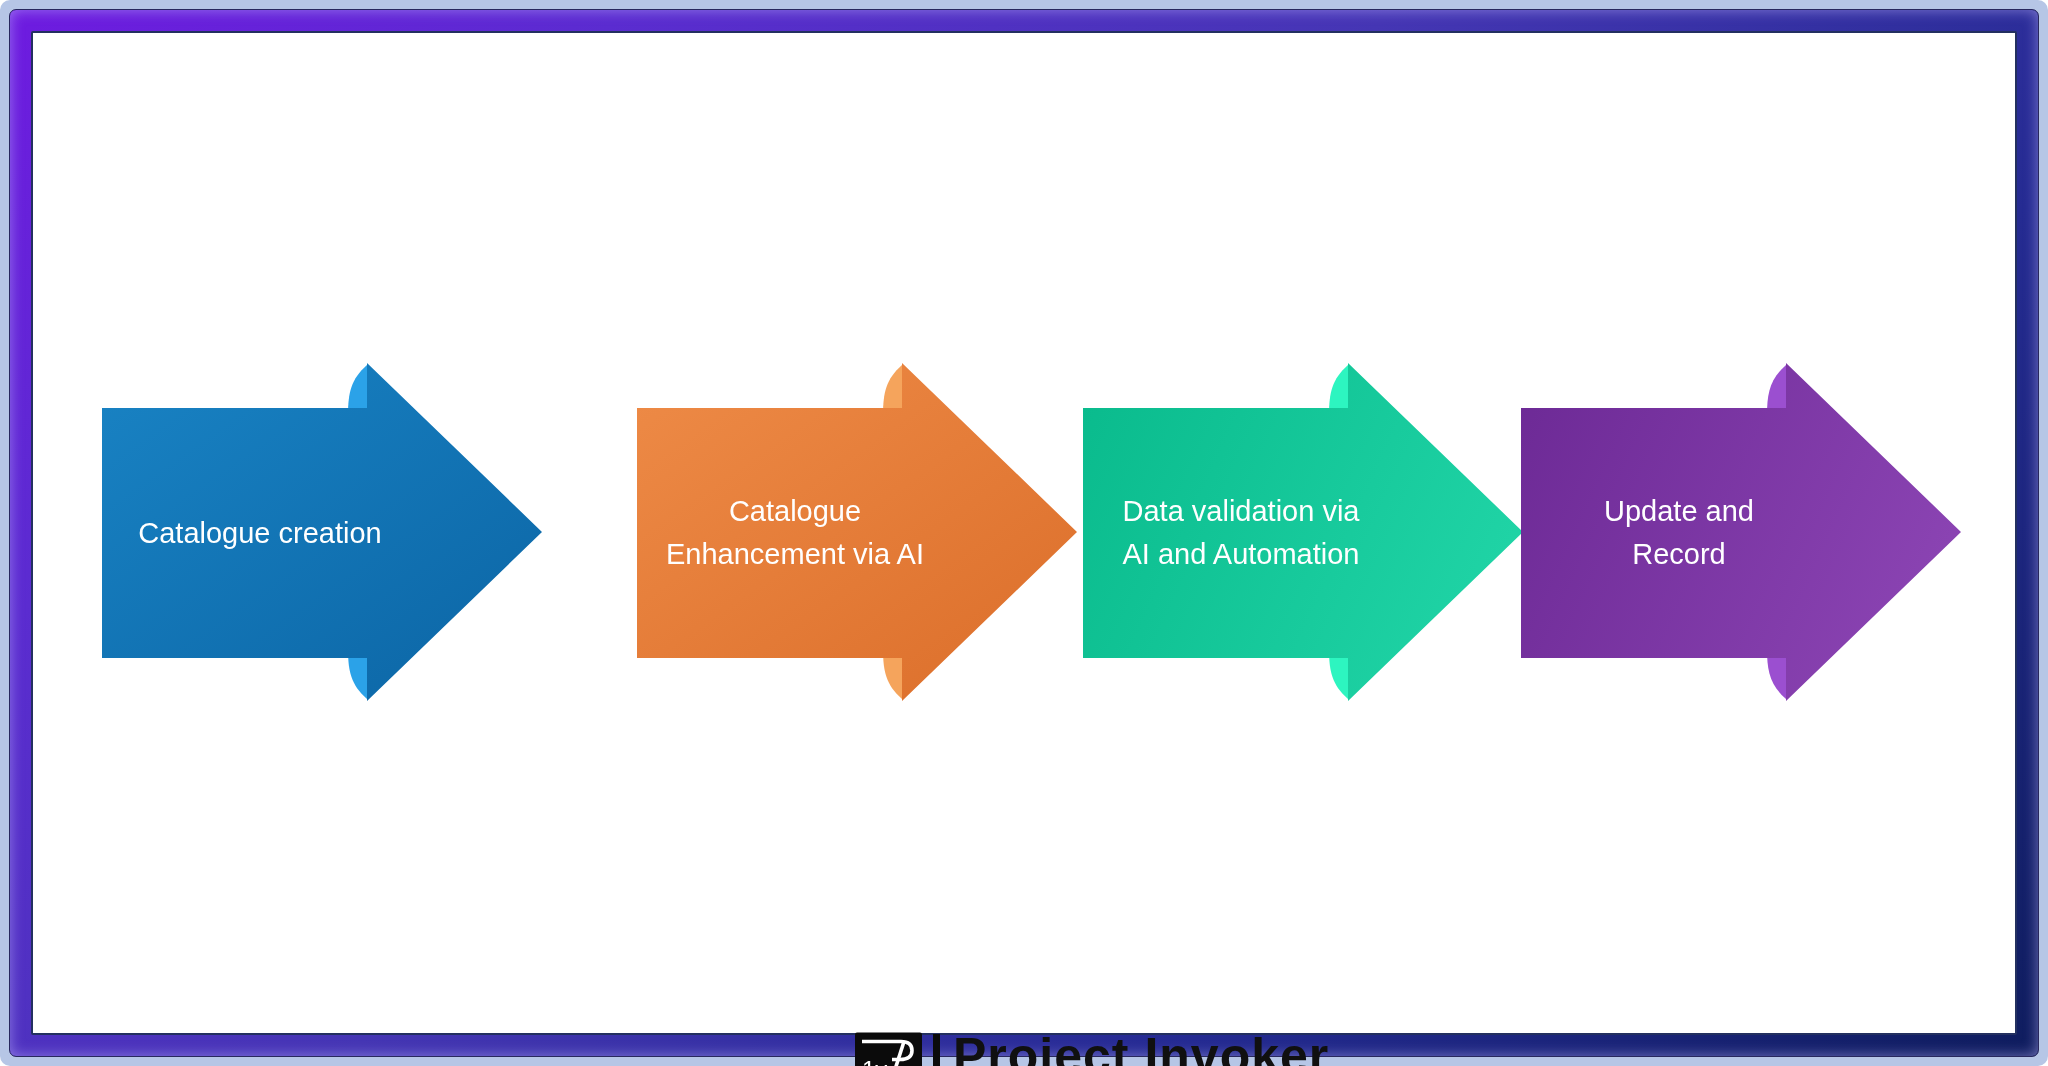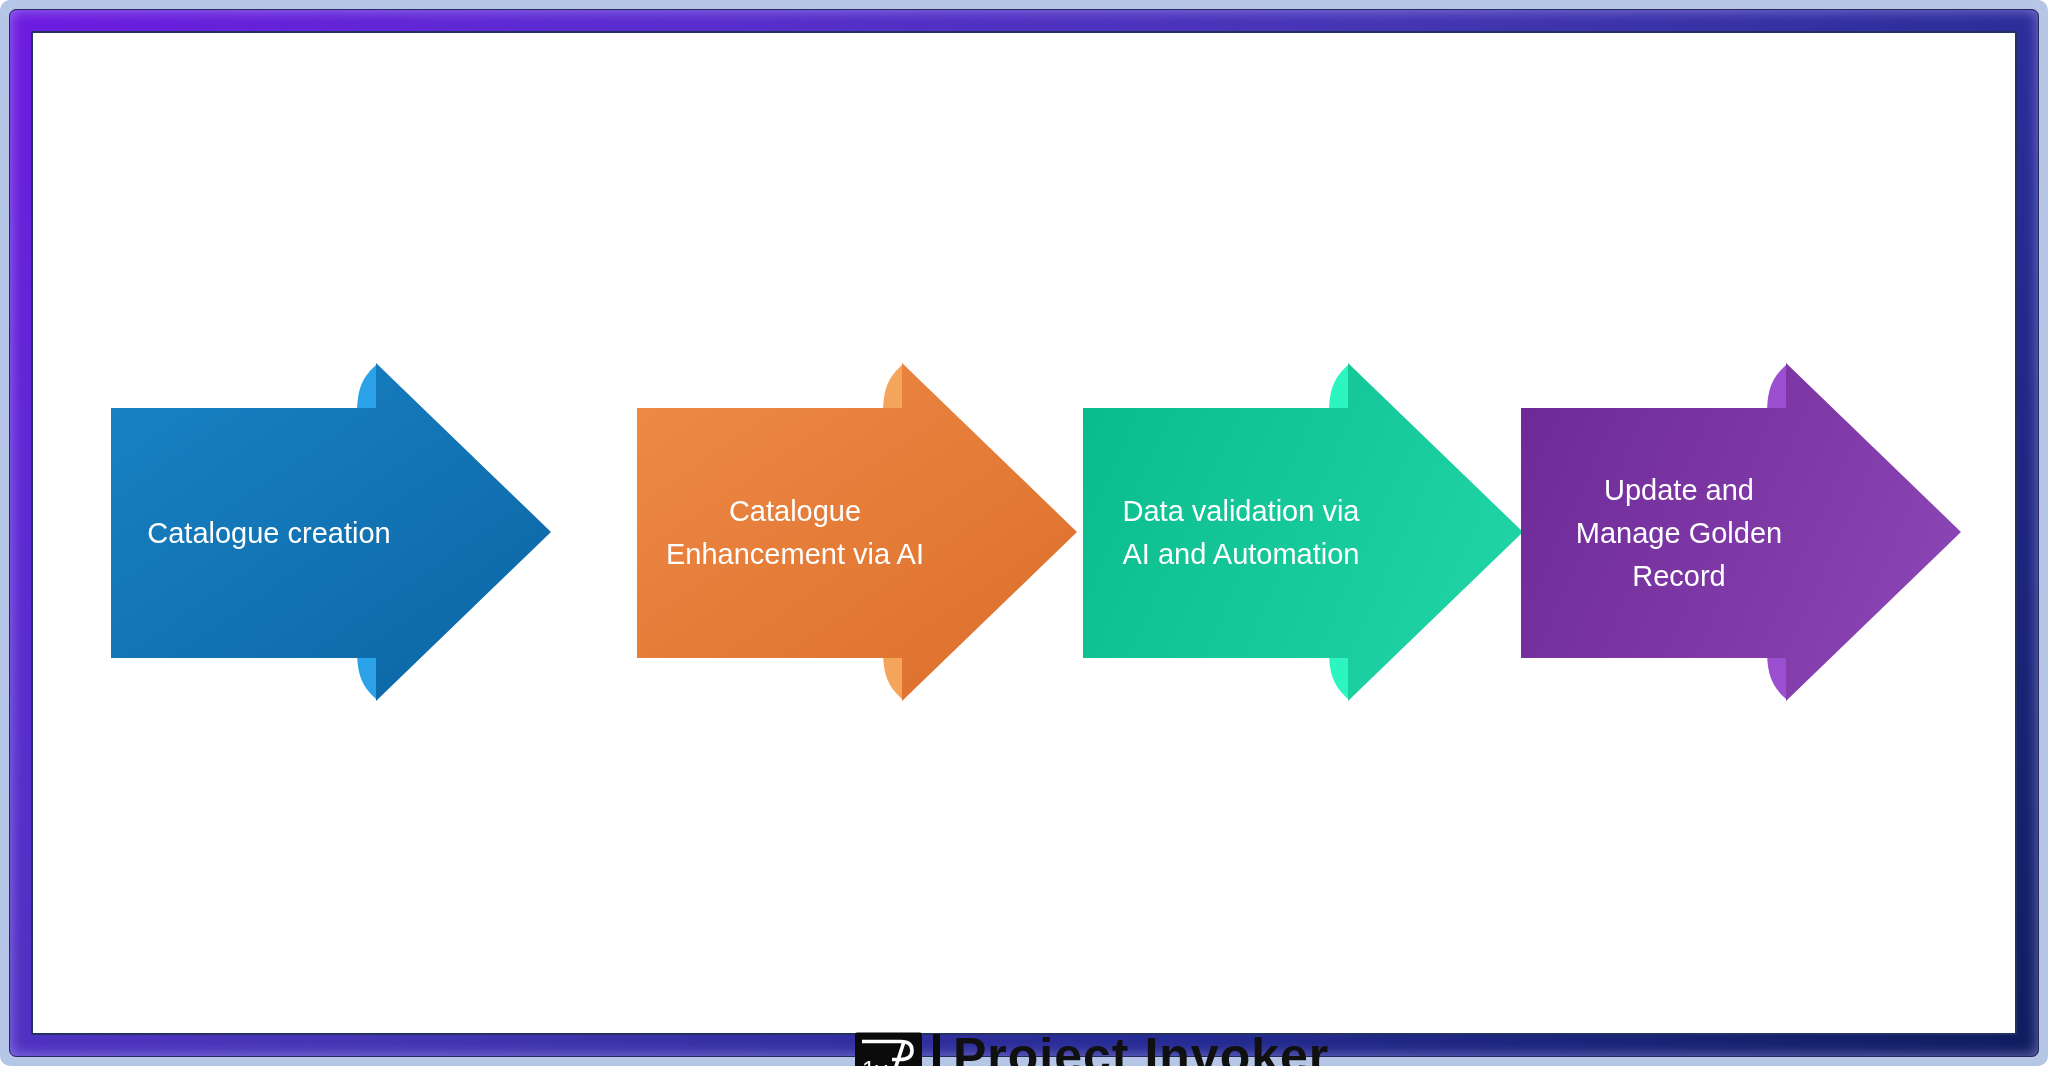--- a/index.html
+++ b/index.html
@@ -19,21 +19,21 @@
     border:2px solid #233060;border-radius:2px;
   }
   .arrow{position:absolute;top:330px;width:440px;height:338px;}
   .arrow svg{position:absolute;left:0;top:0;display:block;}
   .arrow-label{
     position:absolute;left:14px;top:45px;width:288px;height:250px;
     display:flex;flex-direction:column;justify-content:center;align-items:center;
     text-align:center;color:#ffffff;font-size:29px;line-height:43px;font-weight:400;
   }
   .arrow-label span{display:block;}
-  .arrow1{left:78px;} .arrow2{left:560px;margin-left:44px;} .arrow3{left:1050px;} .arrow4{left:1488px;padding-left:35px;}
+  .arrow1{left:69px;} .arrow2{left:560px;margin-left:44px;} .arrow3{left:1050px;} .arrow4{left:1488px;padding-left:35px;}
   .brand{
     position:absolute;left:822px;top:952px;height:60px;
     display:flex;align-items:center;margin-top:43px;
   }
   .brand-mark{width:67px;height:53px;display:block;}
   .brand-bar{width:7px;height:48px;background:#0b0b0b;margin:0 13px 0 11px;}
   .brand-name{
     font-size:50px;color:#101010;letter-spacing:1px;font-weight:700;
     white-space:nowrap;padding-bottom:4px;
   }
@@ -101,21 +101,20 @@
           <linearGradient id="g3" x1="0" y1="0.1" x2="1" y2="0.45">
             <stop offset="0" stop-color="#6d2a96"></stop>
             <stop offset="1" stop-color="#8a43b2"></stop>
           </linearGradient>
         </defs>
         <path d="M265 2 C249 16 246 30 246 52 L246 286 C246 308 249 322 265 336 Z" fill="#9b4fd0"></path>
         <path d="M0 45 H265 V0 L440 169 L265 338 V295 H0 Z" fill="url(#g3)"></path>
       </svg>
       <div class="arrow-label">
         <span>Update and</span>
-        <span>Manage Golden</span>
         <span>Record</span>
       </div>
     </div>
 
     <div class="brand">
       <svg class="brand-mark" viewBox="0 0 67 52">
         <rect x="0" y="0" width="67" height="52" rx="2" fill="#0b0b0b"></rect>
         <path d="M7 9 H46 Q57 9 57 18 Q57 27 45 27 H37" stroke="#ffffff" stroke-width="3.6" fill="none"></path>
         <path d="M49 9 L36.5 48" stroke="#ffffff" stroke-width="3.6" fill="none"></path>
         <text x="7" y="45" font-size="24" font-family="Liberation Sans, sans-serif" fill="#ffffff">1v</text>

